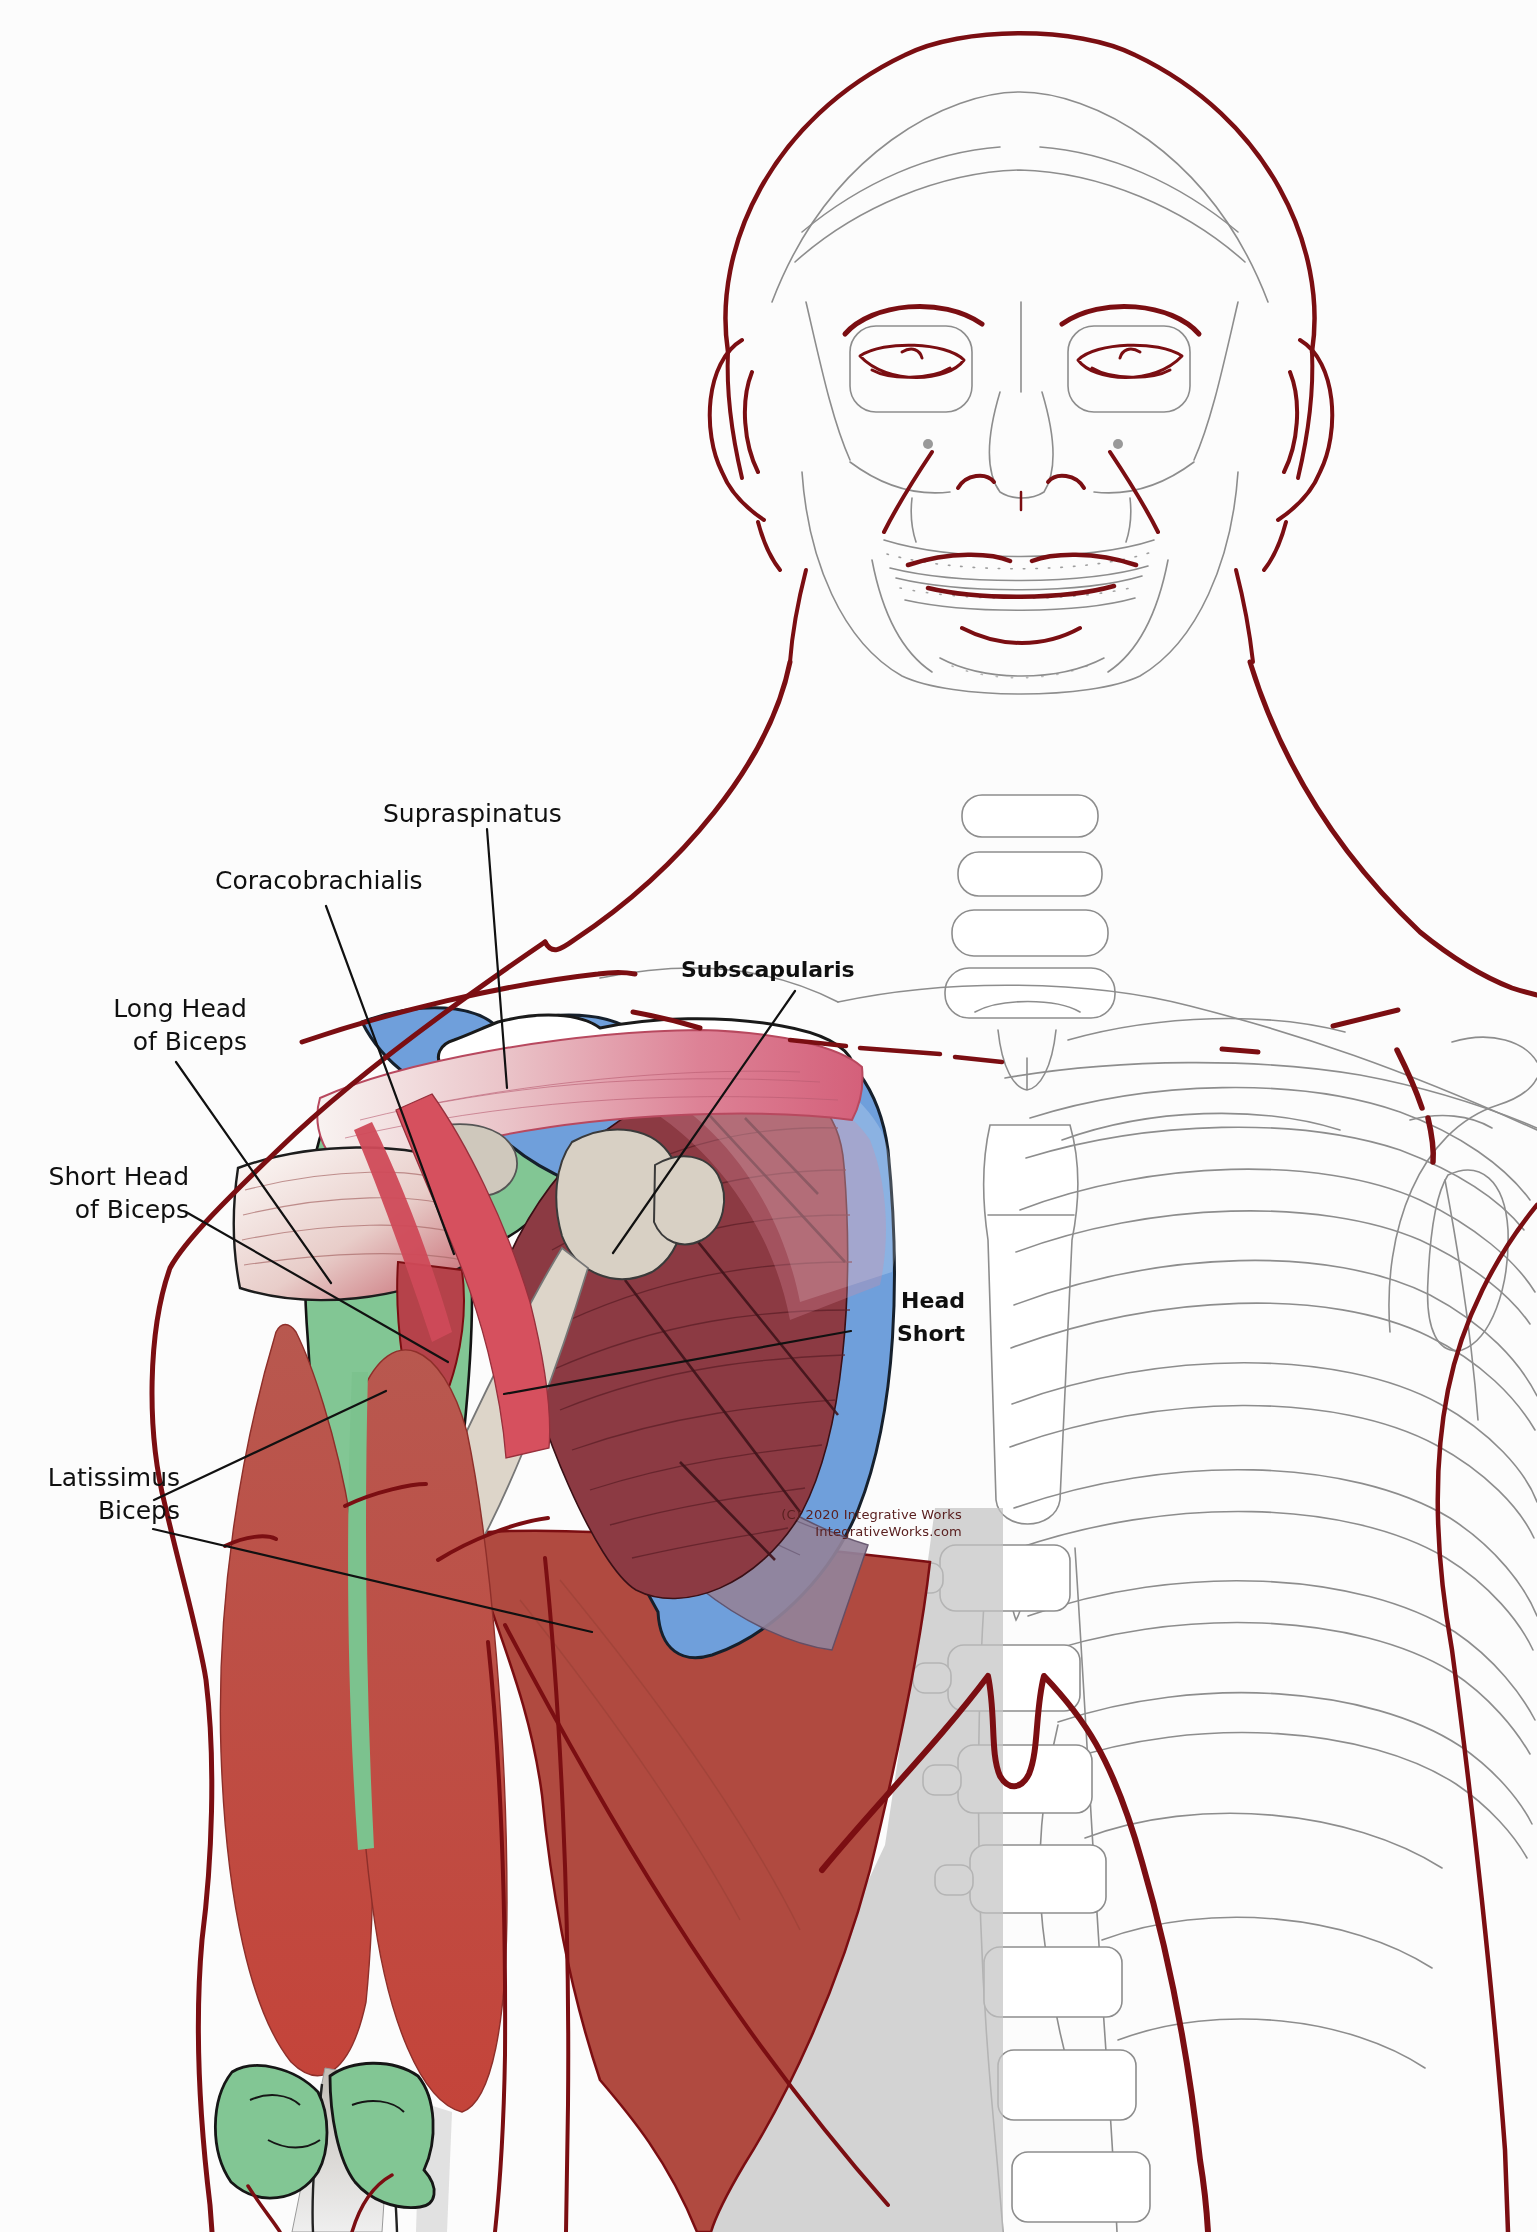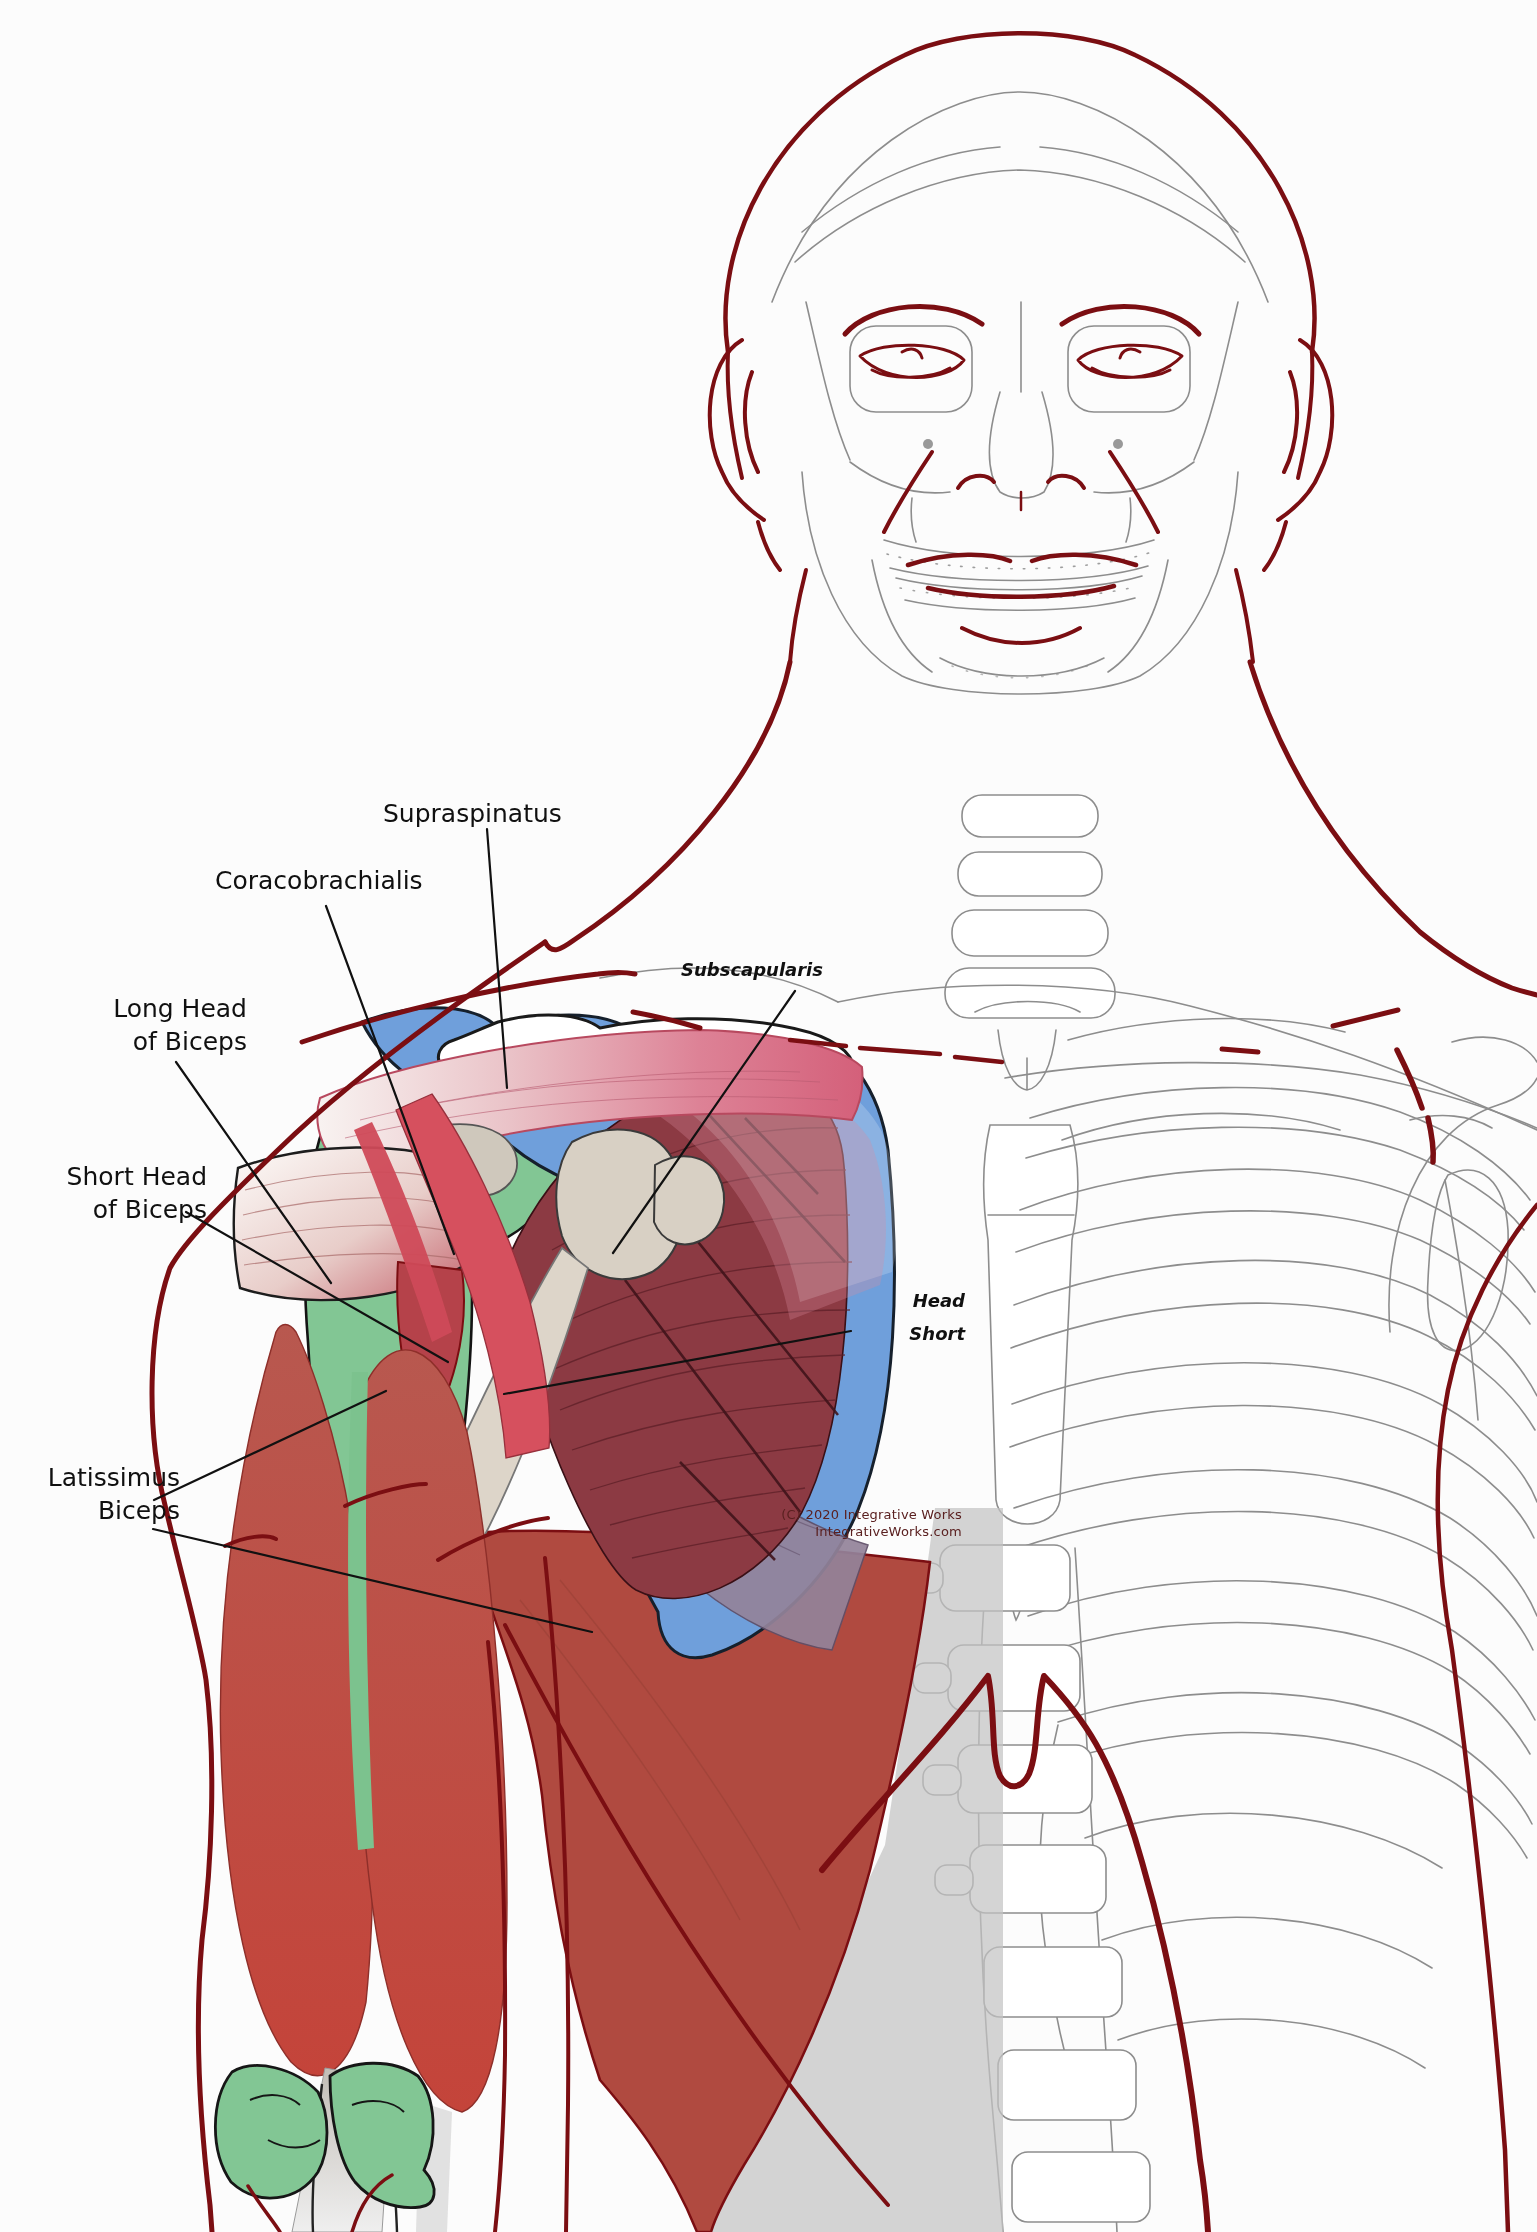--- a/index.html
+++ b/index.html
@@ -1,21 +1,21 @@
 <!DOCTYPE html>
 <html><head>
 <meta charset="utf-8">
 <style>
   html,body{margin:0;padding:0;background:#fff;}
   .stage{position:relative;width:1537px;height:2232px;background:#fcfcfc;overflow:hidden;
          font-family:"DejaVu Sans",sans-serif;}
   .stage svg{position:absolute;left:0;top:0;}
   .lbl{position:absolute;font-size:25px;color:#101010;white-space:nowrap;line-height:33px;text-align:right;}
   .lbl.center{text-align:right;white-space:normal;}
-  .lbl.bold{font-weight:bold;font-size:18px;font-style:italic;}
+  .lbl.bold{font-weight:bold;font-size:22px;}
   .credit{position:absolute;font-size:13px;line-height:17px;color:#5a2020;text-align:right;
           letter-spacing:.2px;}
   .g-skel path,.g-skel rect{fill:none;stroke:#8d8d8d;stroke-width:1.6;stroke-linecap:round;}
   .g-skel .bone{fill:#ffffff;}
   .g-red path{fill:none;stroke:#7b0e12;stroke-linecap:round;stroke-linejoin:round;}
   .g-lead path{fill:none;stroke:#111111;stroke-width:2.2;stroke-linecap:round;}
 </style>
 </head>
 <body>
 
@@ -228,21 +228,21 @@
   </g>
 </svg>
 
 <div class="lbl" style="left:383px;top:797px">Supraspinatus</div>
 <div class="lbl" style="left:215px;top:864px">Coracobrachialis</div>
 <div class="lbl center" style="left:47px;top:992px;width:200px">
   <span>Long Head</span><br>
   <span>of Biceps</span>
 </div>
 <div class="lbl bold" style="left:681px;top:953px">Subscapularis</div>
-<div class="lbl center" style="left:22px;top:1160px;width:185px">
+<div class="lbl center" style="left:4px;top:1160px;width:185px">
   <span>Short Head</span><br>
   <span>of Biceps</span>
 </div>
 <div class="lbl bold center" style="left:845px;top:1284px;width:120px">
   <span>Head</span><br>
   <span>Short</span>
 </div>
 <div class="lbl center" style="left:10px;top:1461px;width:170px">
   <span>Latissimus</span><br>
   <span>Biceps</span>

